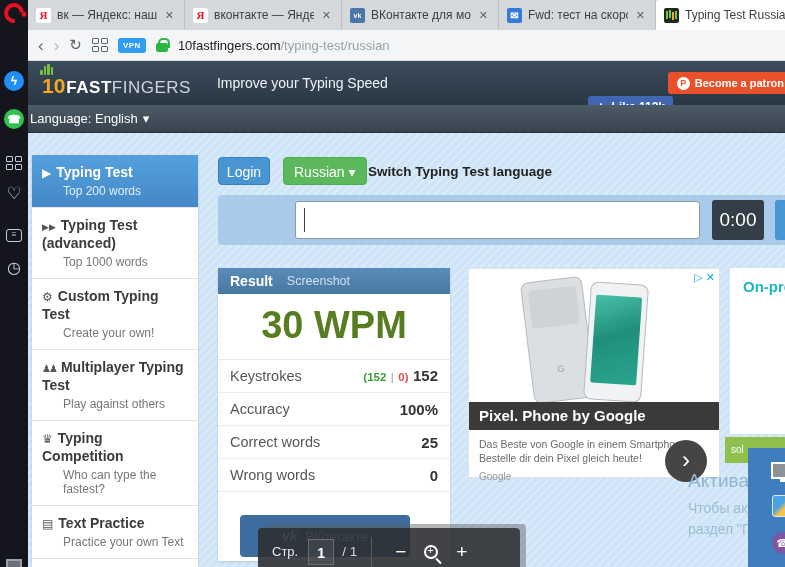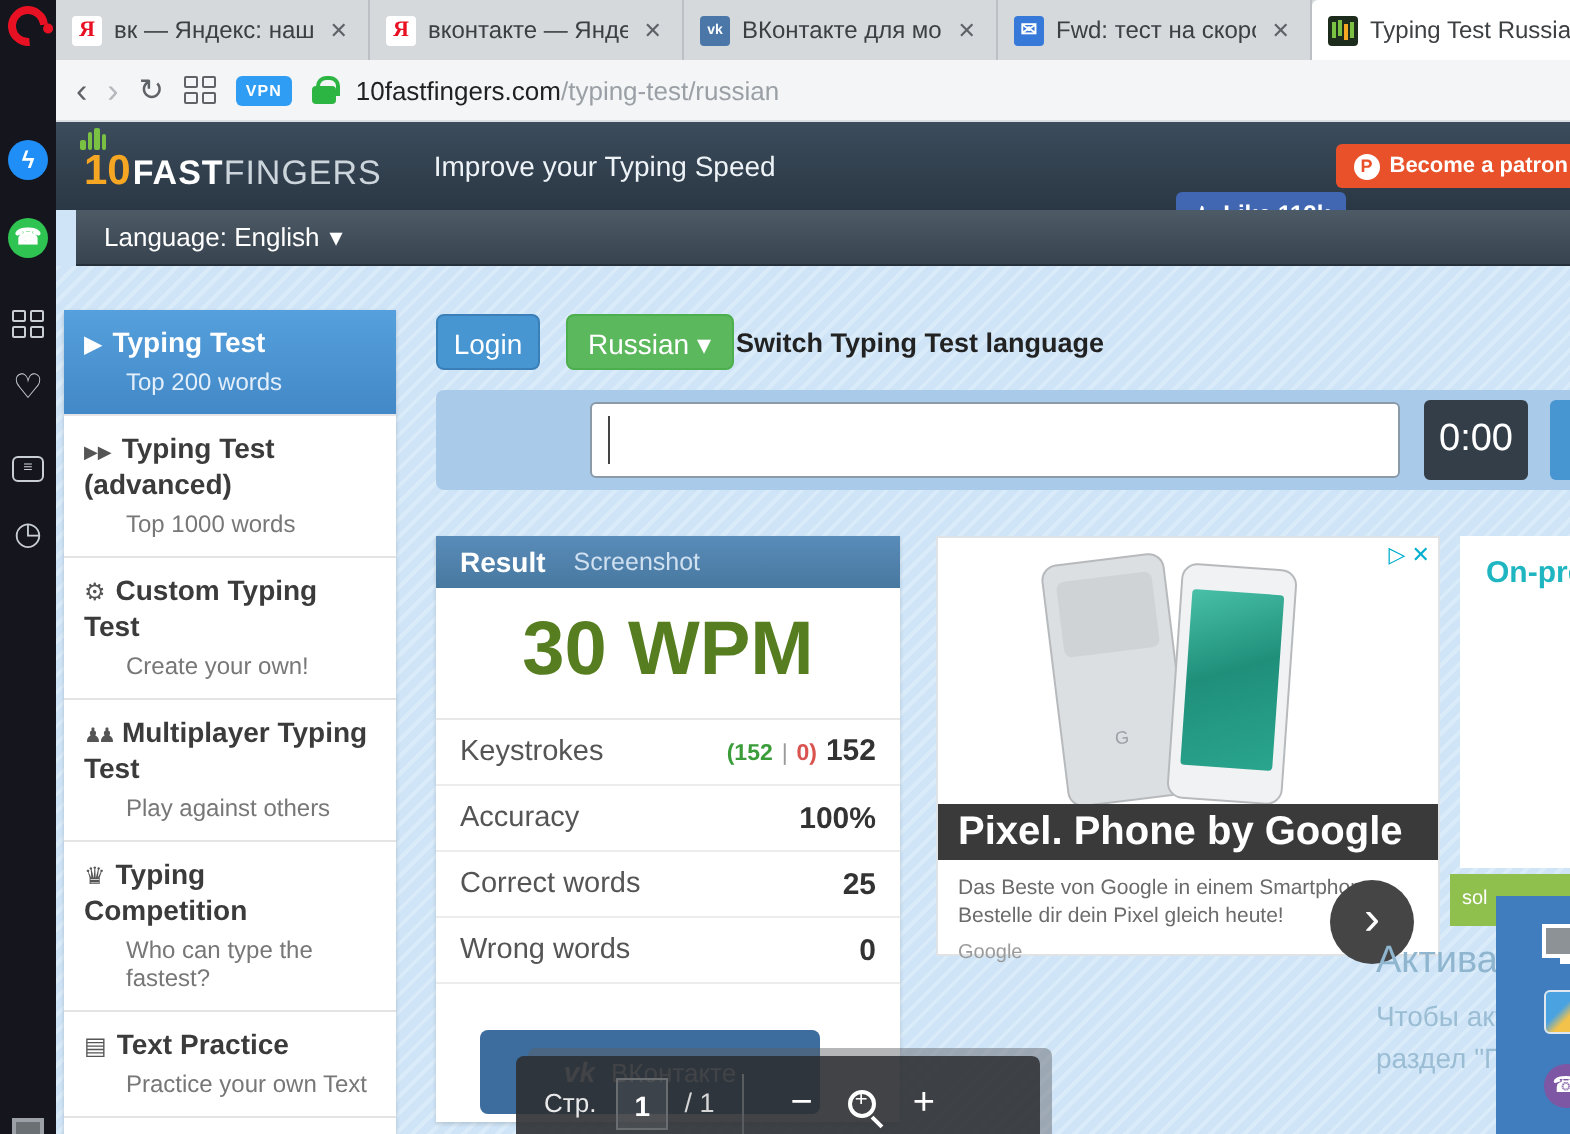--- a/index.html
+++ b/index.html
@@ -45,21 +45,21 @@
   .logo { display:flex; align-items:baseline; position:relative; padding-top:6px; }
   .hand { position:absolute; left:-2px; top:-4px; display:flex; align-items:flex-end; gap:1px; }
   .hand i { width:2.5px; background:#7ac143; border-radius:1px; }
   .logo-10 { color:#f5a623; font-size:21px; font-weight:bold; }
   .logo-fast { color:#fff; font-size:17px; font-weight:bold; letter-spacing:.5px; margin-left:1px; }
   .logo-fingers { color:#cdd5dc; font-size:17px; letter-spacing:.5px; }
   .tagline { color:#eef3f7; font-size:14px; margin-left:26px; }
   .like-btn { position:absolute; right:112px; top:11px; background:#4267b2; color:#fff; font-size:12px; font-weight:bold; height:22px; display:flex; align-items:center; gap:5px; padding:0 8px; border-radius:3px;margin-top:24px; }
   .patron-btn { position:absolute; right:-8px; top:11px; background:#e8512a; color:#fff; font-size:11px; font-weight:bold; height:22px; display:flex; align-items:center; gap:5px; padding:0 9px; border-radius:3px; }
   .p-circ { width:13px; height:13px; background:#fff; color:#e8512a; border-radius:50%; font-size:9px; line-height:13px; text-align:center; font-weight:bold; }
-  .langbar { position:absolute; left:38px; right:0; top:105px; height:28px; background:linear-gradient(#4d5b67,#37434e); color:#fff; font-size:13px; display:flex; align-items:center; padding:0 14px; gap:5px; border-bottom:1px solid #26303a; }
+  .langbar { position:absolute; left:16px; right:0; top:105px; height:28px; background:linear-gradient(#4d5b67,#37434e); color:#fff; font-size:13px; display:flex; align-items:center; padding:0 14px; gap:5px; border-bottom:1px solid #26303a; }
   
   .content { position:absolute; left:28px; right:0; top:133px; bottom:0;
     background:#cfe5f7;
     background-image:repeating-linear-gradient(135deg, rgba(255,255,255,.22) 0 2px, rgba(255,255,255,0) 2px 6px); }
   
   .menu { position:absolute; left:4px; top:22px; width:166px; background:#fff; box-shadow:0 1px 2px rgba(0,0,0,.18); }
   .m-item { padding:8px 10px 9px 10px; border-top:1px solid #e4e4e4; }
   .m-item:first-child { border-top:none; }
   .m-item .ti { font-size:14px; font-weight:bold; color:#3b3b3b; }
   .m-item .ic { color:#555; font-size:12px; margin-right:5px; }
@@ -107,21 +107,21 @@
   .mag:after { content:""; position:absolute; right:-6px; bottom:-5px; width:7px; height:2px; background:#fff; transform:rotate(45deg); }
   
   .ad { position:absolute; left:440px; top:135px; width:252px; height:210px; background:#fff; border:1px solid #dfe3e6; }
   .adchoice { position:absolute; right:4px; top:2px; color:#00aecd; font-size:11px; z-index:3; }
   .ph-zone { position:relative; height:133px; overflow:hidden; }
   .ph-back { position:absolute; left:58px; top:10px; width:62px; height:122px; background:#dcdfe2; border:1px solid #b7babd; border-radius:8px; transform:rotate(-7deg); }
   .ph-back:after { content:"G"; position:absolute; bottom:26px; left:26px; color:#9aa0a6; font-size:9px; }
   .ph-back:before { content:""; position:absolute; left:6px; top:8px; right:6px; height:38px; background:#cfd3d6; border-radius:4px; }
   .ph-front { position:absolute; left:118px; top:14px; width:58px; height:118px; background:#f0f2f3; border:1px solid #b7babd; border-radius:8px; transform:rotate(4deg); }
   .ph-front i { position:absolute; left:5px; top:12px; right:5px; bottom:16px; background:linear-gradient(160deg,#49c0a8,#1f8f7a 45%,#2aa58e); border-radius:2px; }
-  .ad-title { height:28px; background:#3a3a3a; color:#fff; font-weight:bold; font-size:20px; line-height:28px; padding:0 10px; }
+  .ad-title { height:28px; background:#3a3a3a; color:#fff; font-weight:bold; font-size:15px; line-height:28px; padding:0 10px; }
   .ad-body { position:relative; padding:7px 10px; }
   .ad-body .l { font-size:10.5px; color:#6b6b6b; line-height:1.35; }
   .ad-src { font-size:10px; color:#9a9a9a; margin-top:6px; }
   .ad-arrow { position:absolute; right:12px; top:10px; width:42px; height:42px; background:#454545; border-radius:50%; color:#fff; font-size:24px; text-align:center; line-height:40px; }
   
   .rcard { position:absolute; left:702px; top:135px; width:86px; height:166px; background:#fff; }
   .rcard .hd { color:#1fb6c1; font-weight:bold; font-size:15px; padding:10px 0 0 13px; }
   .gstrip { position:absolute; left:697px; top:304px; width:62px; height:26px; background:#8fbf4d; color:#fff; font-size:10px; line-height:26px; padding-left:6px; z-index:1; }
   
   .wm { position:absolute; left:660px; top:337px; width:130px; color:#8fb5cf; z-index:2; }

